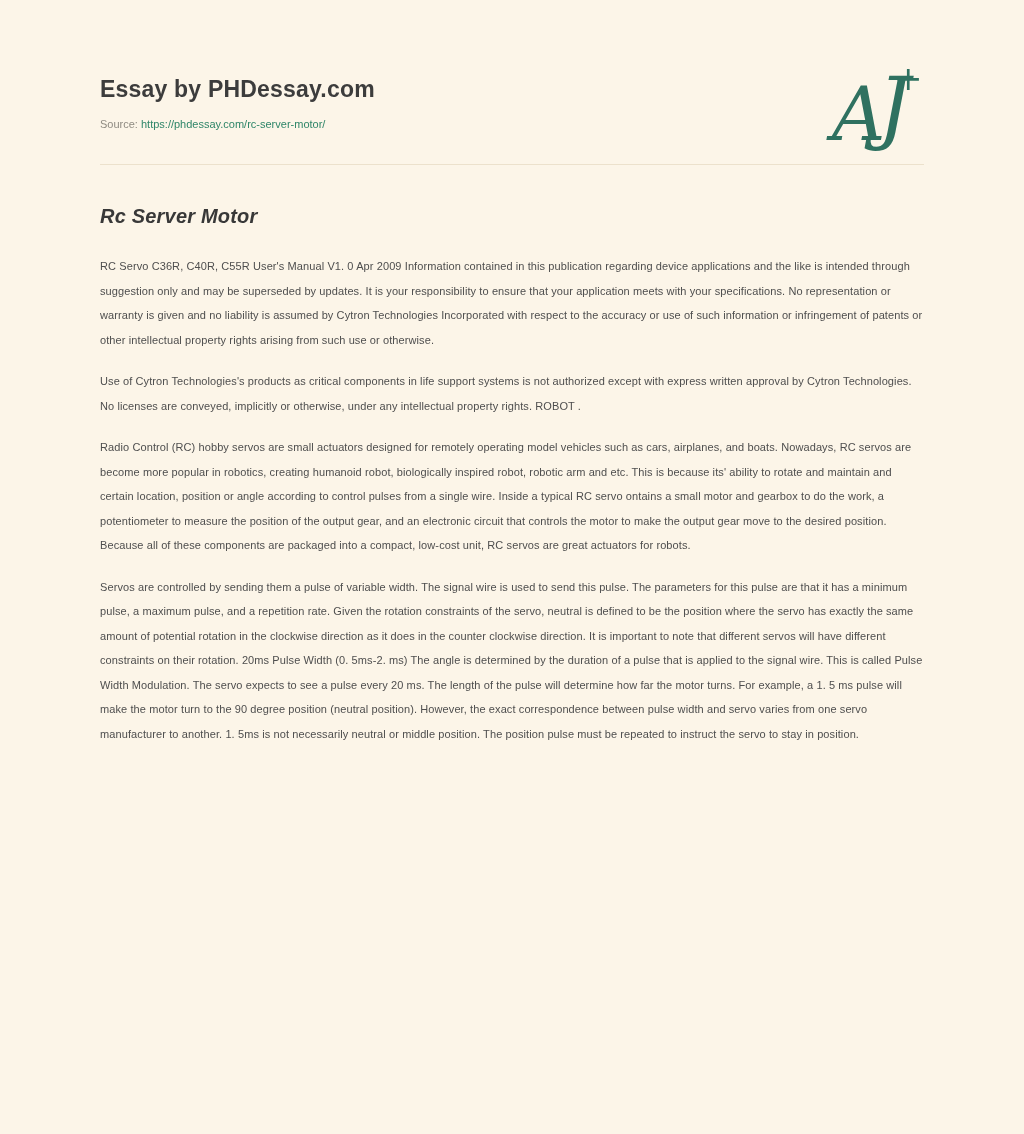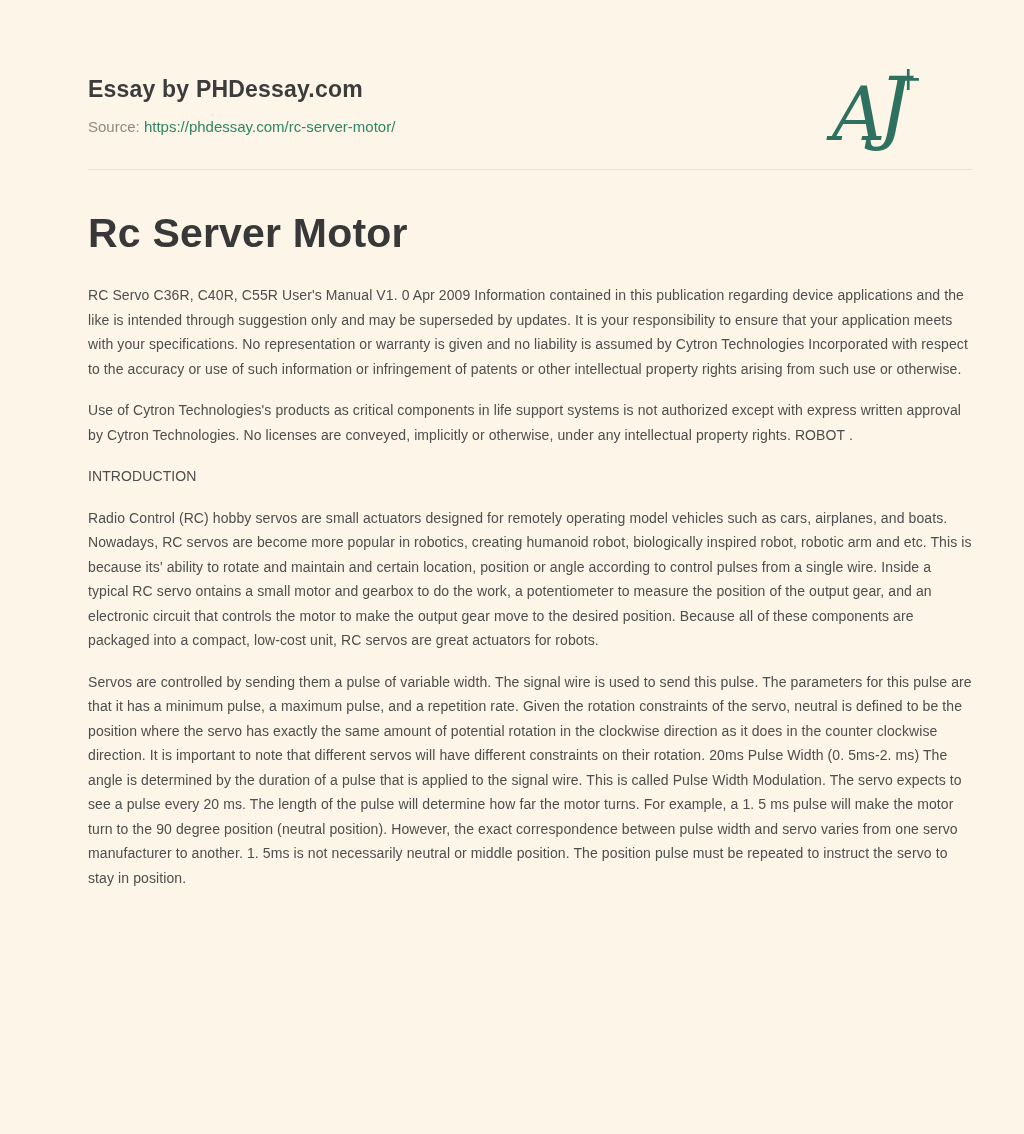--- a/index.html
+++ b/index.html
@@ -9,33 +9,32 @@
     background: #fcf5e8;
   }
   .page {
     position: relative;
     width: 1024px;
     height: 1134px;
     background: #fcf5e8;
     overflow: hidden;
   }
   .content {
-    padding: 0 52px;
-    margin-left: 36px;
+    padding: 0 100px;
   }
   .header-title {
     padding-top: 76px;
     font-size: 23px;
     font-weight: bold;
     color: #3c3c3c;
     letter-spacing: 0.2px;
   }
   .source-line {
     margin-top: 15px;
-    font-size: 15px;
+    font-size: 11px;
     color: #8f8b82;
   }
   .source-link {
     color: #2e8568;
     text-decoration: none;
   }
   .divider {
     margin-top: 34px;
     border: none;
     border-top: 1px solid #ece1cc;
@@ -43,30 +42,31 @@
   }
   .logo {
     position: absolute;
     top: 64px;
     right: 88px;
     width: 100px;
     height: 104px;
   }
   .article-title {
     margin-top: 40px;
-    font-size: 41px;
+    font-size: 20px;
     font-weight: bold;
     color: #383838;
     letter-spacing: 0.2px;
+    font-style: italic;
   }
   .article-body {
     margin-top: 26px;
   }
   .article-body p {
-    font-size: 14px;
+    font-size: 11px;
     line-height: 24.5px;
     color: #4e4e4e;
     letter-spacing: 0.1px;
     margin: 0 0 17px 0;
   }
 </style>
 </head>
 <body>
 
 <div class="page">
@@ -86,19 +86,18 @@
       <a class="source-link" href="#">https://phdessay.com/rc-server-motor/</a>
     </div>
 
     <hr class="divider">
 
     <h1 class="article-title">Rc Server Motor</h1>
 
     <div class="article-body">
       <p>RC Servo C36R, C40R, C55R User's Manual V1. 0 Apr 2009 Information contained in this publication regarding device applications and the like is intended through suggestion only and may be superseded by updates. It is your responsibility to ensure that your application meets with your specifications. No representation or warranty is given and no liability is assumed by Cytron Technologies Incorporated with respect to the accuracy or use of such information or infringement of patents or other intellectual property rights arising from such use or otherwise.</p>
       <p>Use of Cytron Technologies's products as critical components in life support systems is not authorized except with express written approval by Cytron Technologies. No licenses are conveyed, implicitly or otherwise, under any intellectual property rights. ROBOT .</p>
-      <p>INTRODUCTION</p>
       <p>Radio Control (RC) hobby servos are small actuators designed for remotely operating model vehicles such as cars, airplanes, and boats. Nowadays, RC servos are become more popular in robotics, creating humanoid robot, biologically inspired robot, robotic arm and etc. This is because its' ability to rotate and maintain and certain location, position or angle according to control pulses from a single wire. Inside a typical RC servo ontains a small motor and gearbox to do the work, a potentiometer to measure the position of the output gear, and an electronic circuit that controls the motor to make the output gear move to the desired position. Because all of these components are packaged into a compact, low-cost unit, RC servos are great actuators for robots.</p>
       <p>Servos are controlled by sending them a pulse of variable width. The signal wire is used to send this pulse. The parameters for this pulse are that it has a minimum pulse, a maximum pulse, and a repetition rate. Given the rotation constraints of the servo, neutral is defined to be the position where the servo has exactly the same amount of potential rotation in the clockwise direction as it does in the counter clockwise direction. It is important to note that different servos will have different constraints on their rotation. 20ms Pulse Width (0. 5ms-2. ms) The angle is determined by the duration of a pulse that is applied to the signal wire. This is called Pulse Width Modulation. The servo expects to see a pulse every 20 ms. The length of the pulse will determine how far the motor turns. For example, a 1. 5 ms pulse will make the motor turn to the 90 degree position (neutral position). However, the exact correspondence between pulse width and servo varies from one servo manufacturer to another. 1. 5ms is not necessarily neutral or middle position. The position pulse must be repeated to instruct the servo to stay in position.</p>
     </div>
 
   </div>
 </div>
 
 </body></html>

